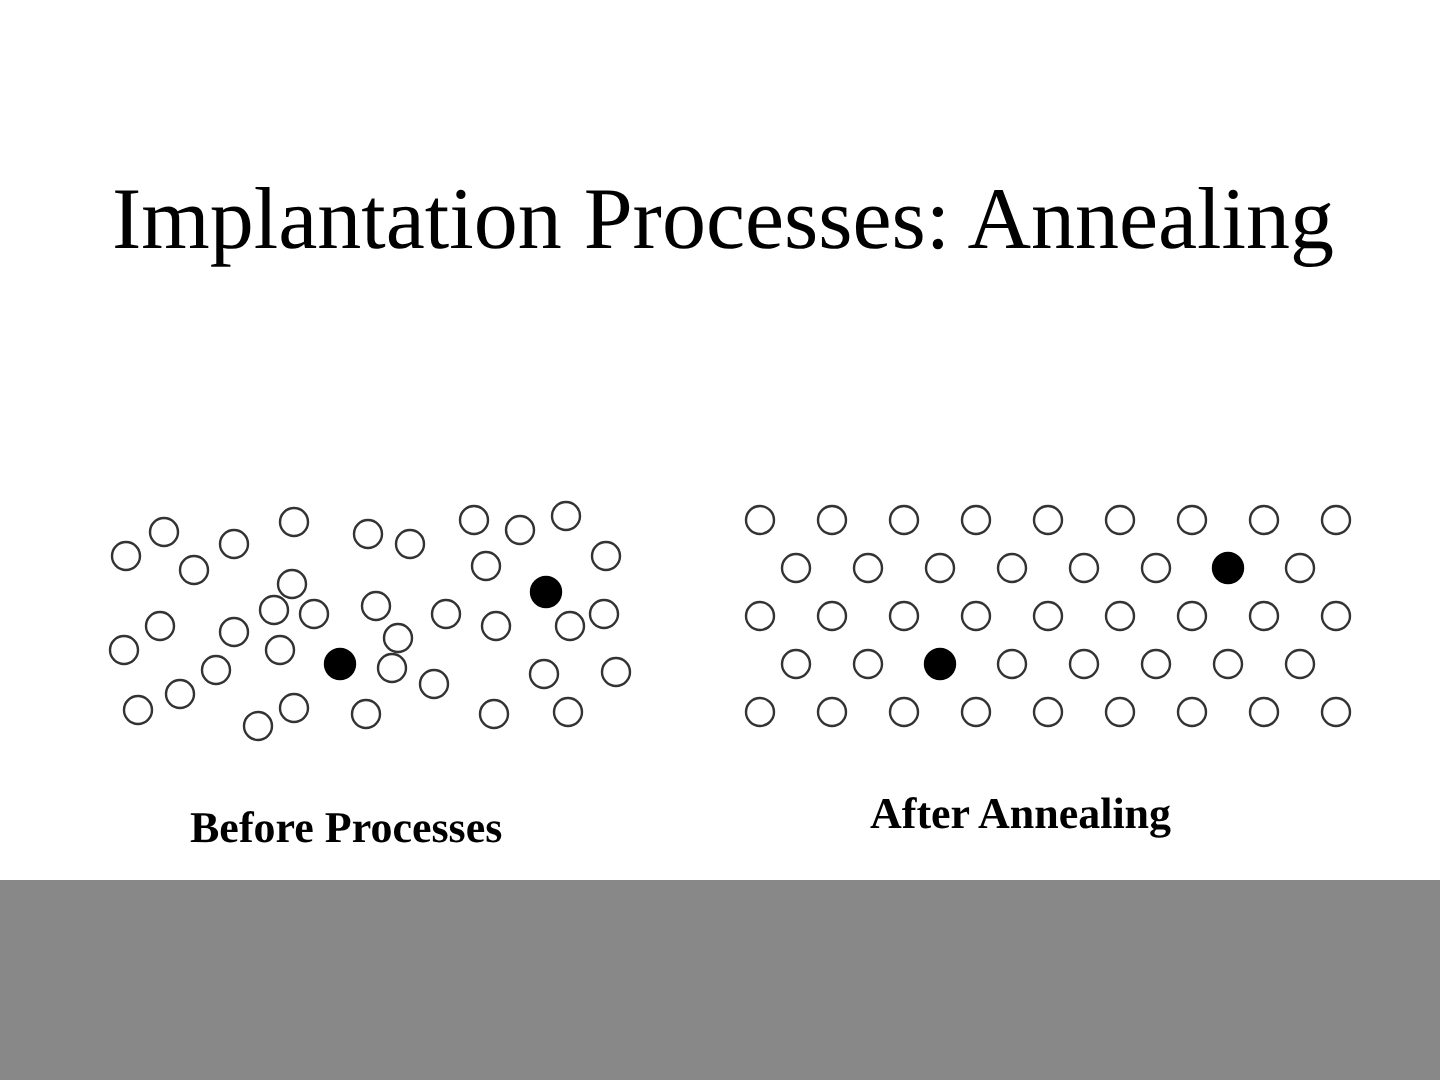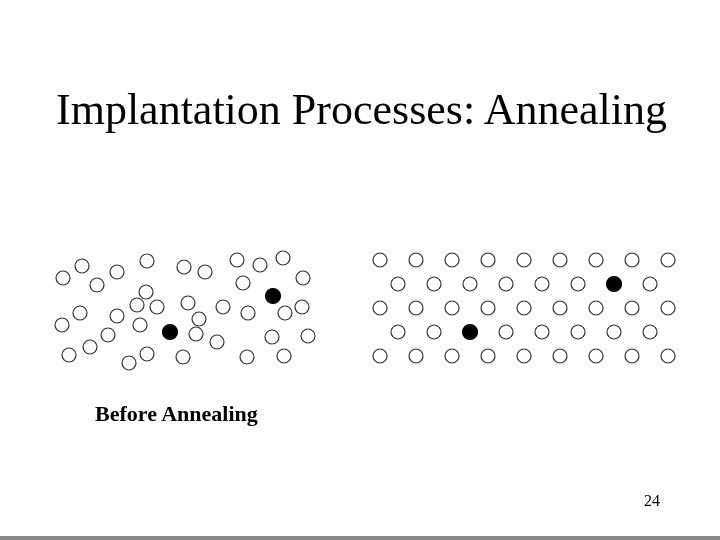--- a/index.html
+++ b/index.html
@@ -3,21 +3,21 @@
 <meta charset="utf-8">
 <style>
   html, body {
     margin: 0;
     padding: 0;
     background: #888;
   }
   .slide {
     position: relative;
     width: 720px;
-    height: 536px;
+    height: 440px;
     background: #ffffff;
     overflow: hidden;
     font-family: "Liberation Serif", serif;
     color: #000000;
   }
   .slide-title {
     position: absolute;
     left: 56px;
     top: 86px;
     font-size: 44px;
@@ -145,18 +145,19 @@
       <circle cx="416" cy="356" r="7" fill="none" stroke="#333333" stroke-width="1.2"></circle>
       <circle cx="452" cy="356" r="7" fill="none" stroke="#333333" stroke-width="1.2"></circle>
       <circle cx="488" cy="356" r="7" fill="none" stroke="#333333" stroke-width="1.2"></circle>
       <circle cx="524" cy="356" r="7" fill="none" stroke="#333333" stroke-width="1.2"></circle>
       <circle cx="560" cy="356" r="7" fill="none" stroke="#333333" stroke-width="1.2"></circle>
       <circle cx="596" cy="356" r="7" fill="none" stroke="#333333" stroke-width="1.2"></circle>
       <circle cx="632" cy="356" r="7" fill="none" stroke="#333333" stroke-width="1.2"></circle>
       <circle cx="668" cy="356" r="7" fill="none" stroke="#333333" stroke-width="1.2"></circle>
     </svg>
 
-  <div class="diagram-label label-before">Before Annealing</div>
+  <div class="diagram-label label-before">Before Processes</div>
 
+  <div class="diagram-label label-after">After Annealing</div>
 
   <div class="page-number">24</div>
 
 </div>
 
 </body></html>

